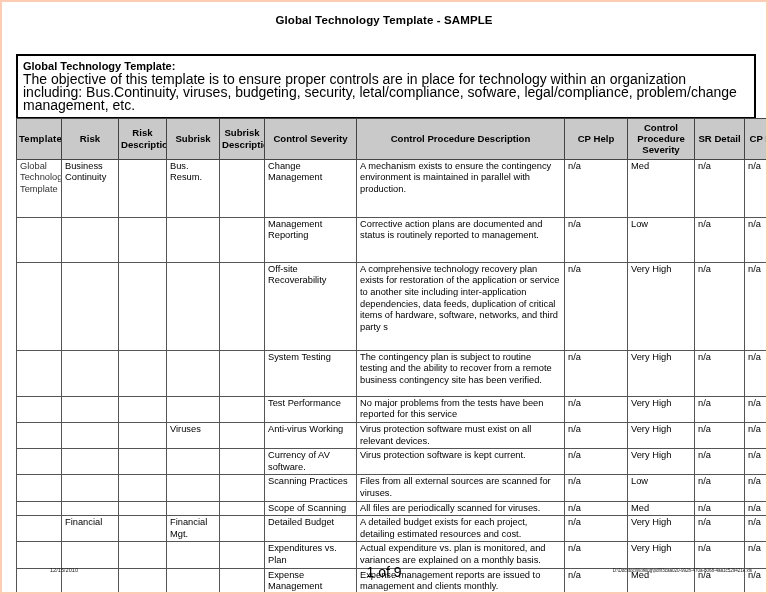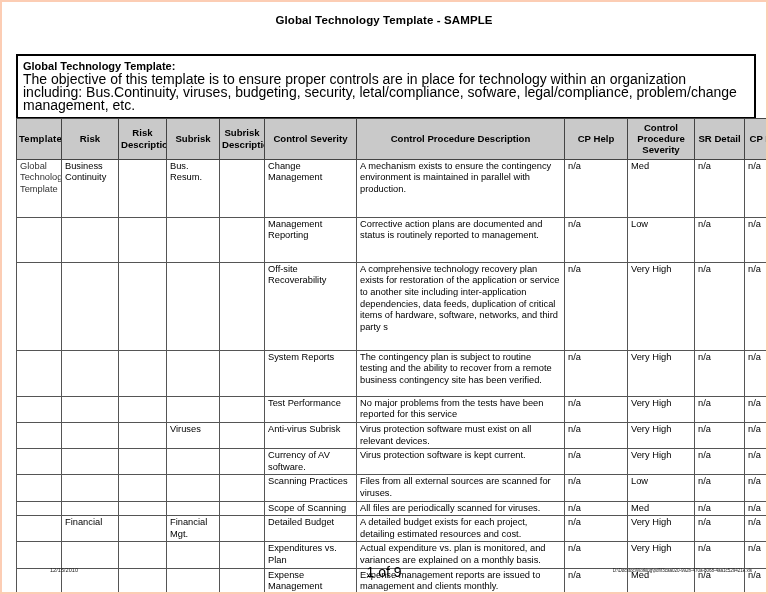--- a/index.html
+++ b/index.html
@@ -212,21 +212,21 @@
             <td>Very High</td>
             <td class="center">n/a</td>
             <td class="center">n/a</td>
           </tr>
           <tr style="height: 46px;">
             <td class="c-template"></td>
             <td></td>
             <td></td>
             <td></td>
             <td></td>
-            <td>System Reports</td>
+            <td>System Testing</td>
             <td>The contingency plan is subject to routine testing and the ability to recover from a remote business contingency site has been verified.</td>
             <td class="center">n/a</td>
             <td>Very High</td>
             <td class="center">n/a</td>
             <td class="center">n/a</td>
           </tr>
           <tr style="height: 24px;">
             <td class="c-template"></td>
             <td></td>
             <td></td>
@@ -238,21 +238,21 @@
             <td>Very High</td>
             <td class="center">n/a</td>
             <td class="center">n/a</td>
           </tr>
           <tr style="height: 24px;">
             <td class="c-template"></td>
             <td></td>
             <td></td>
             <td>Viruses</td>
             <td></td>
-            <td>Anti-virus Subrisk</td>
+            <td>Anti-virus Working</td>
             <td>Virus protection software must exist on all relevant devices.</td>
             <td class="center">n/a</td>
             <td>Very High</td>
             <td class="center">n/a</td>
             <td class="center">n/a</td>
           </tr>
           <tr style="height: 24px;">
             <td class="c-template"></td>
             <td></td>
             <td></td>

